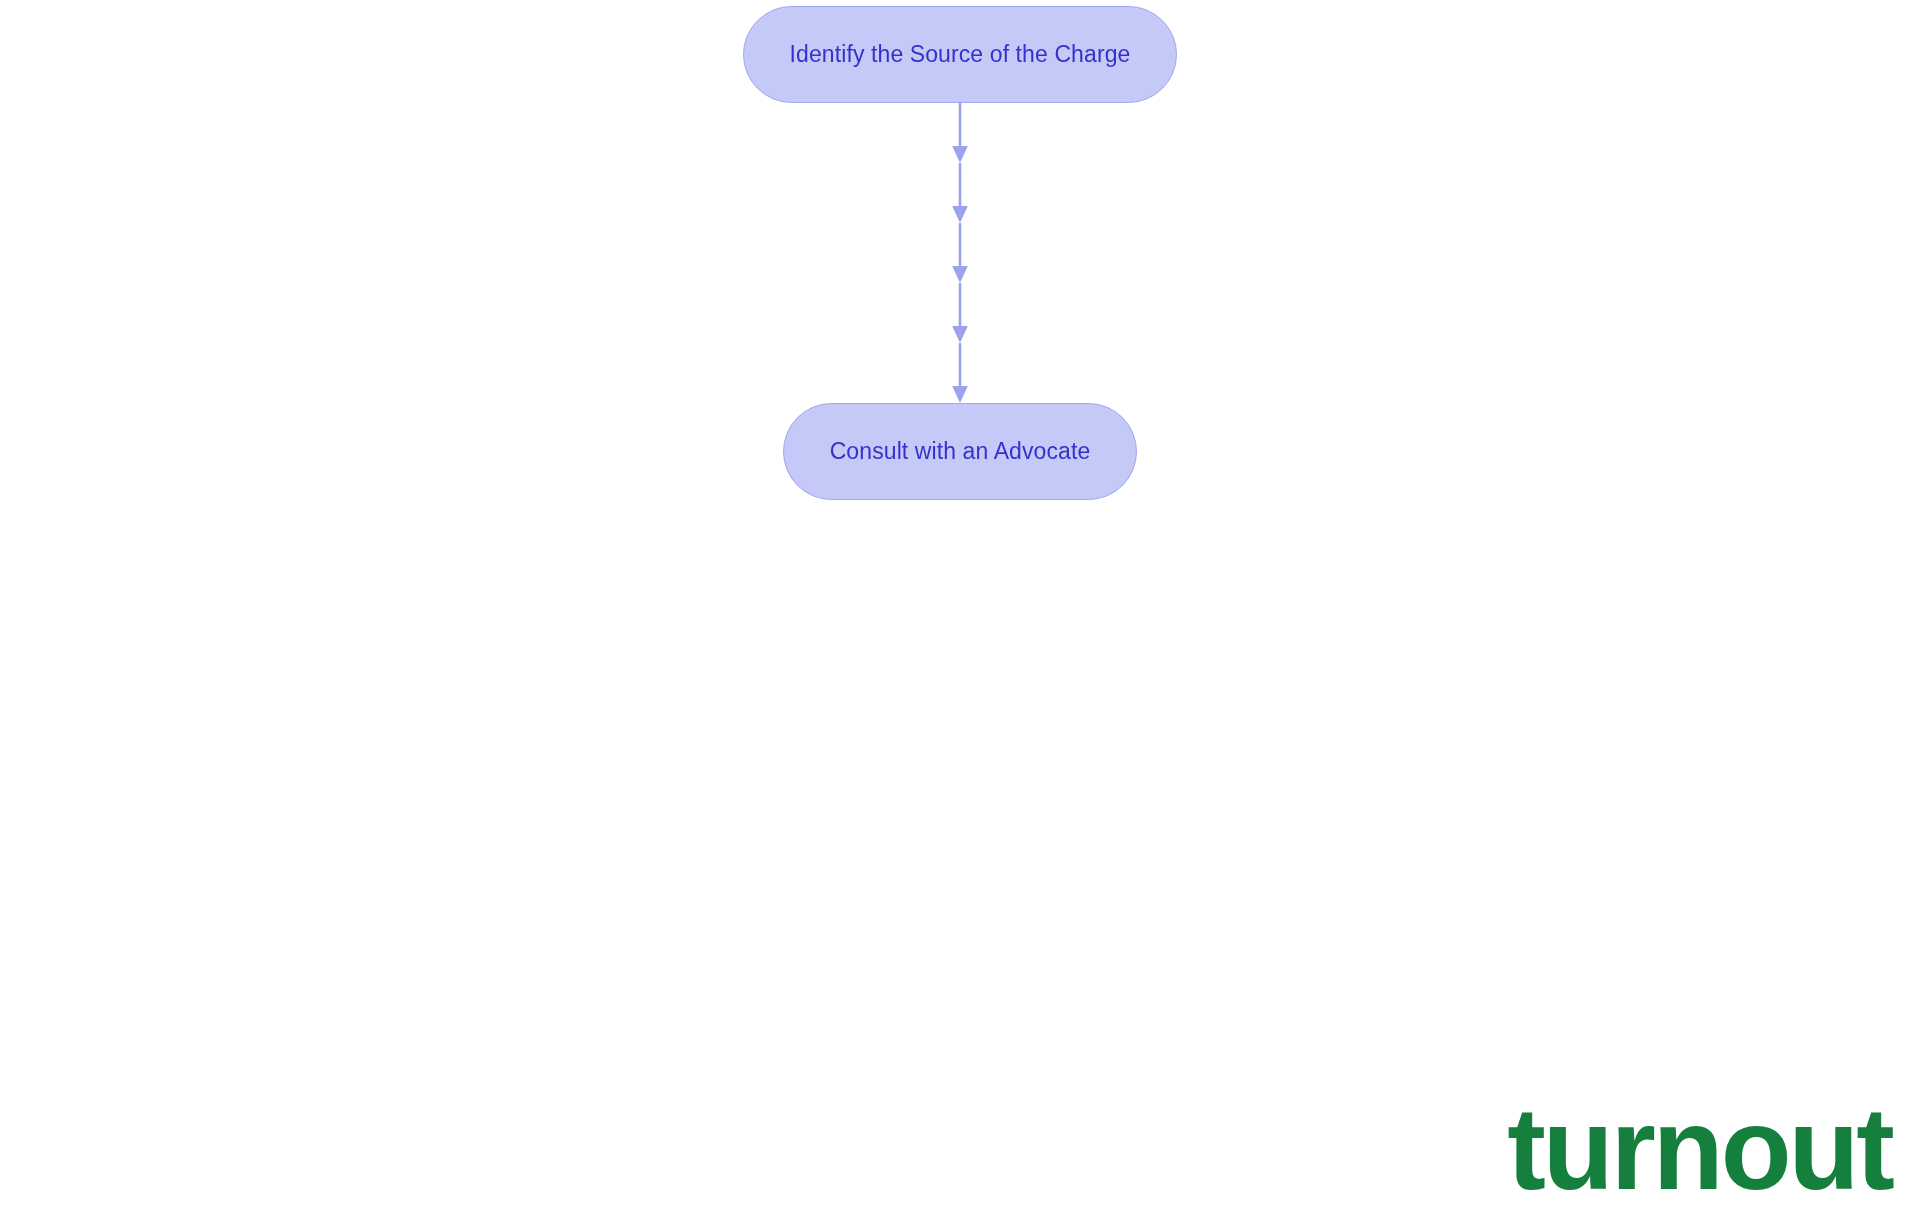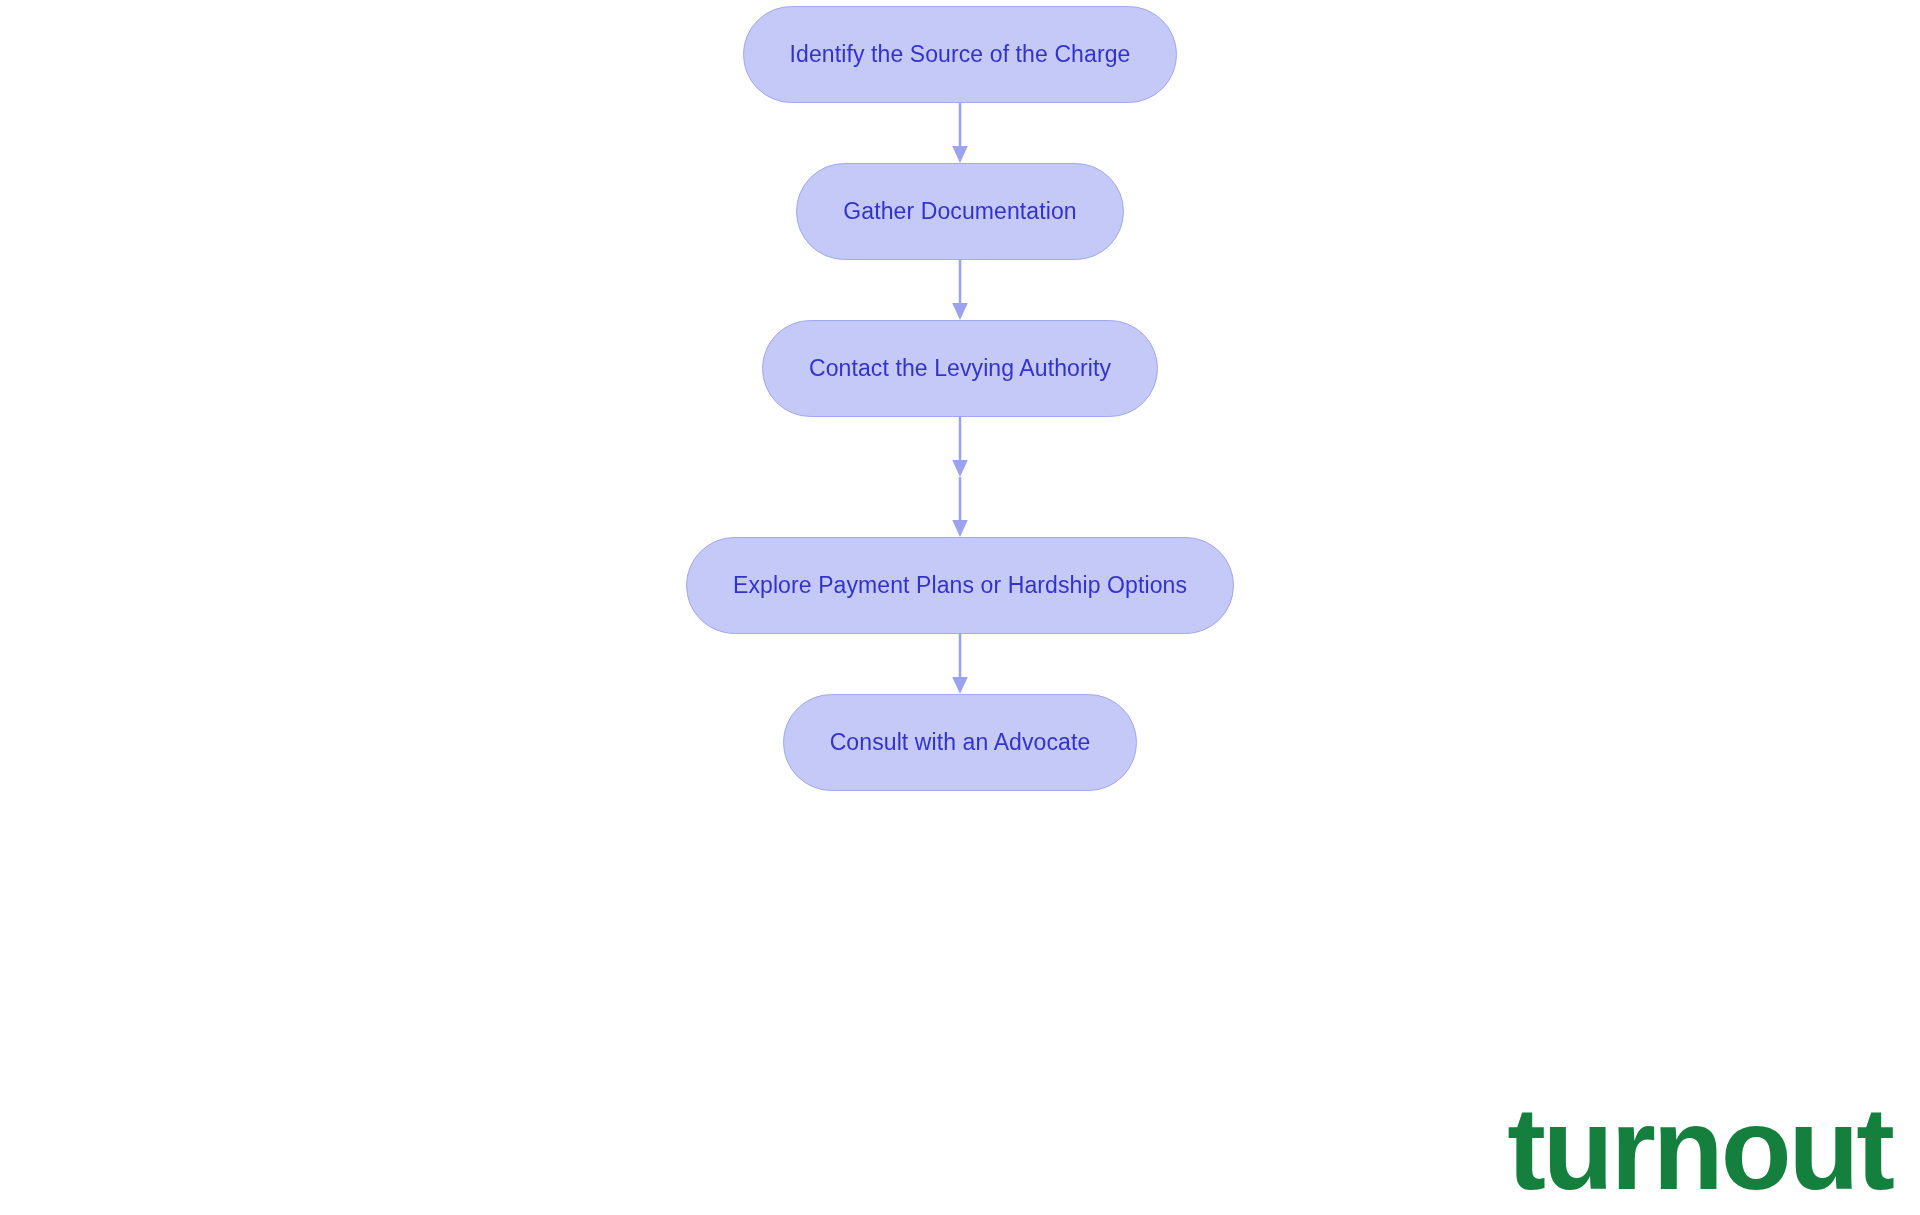--- a/index.html
+++ b/index.html
@@ -97,59 +97,44 @@
       </div>
     </div>
 
     <div class="connector">
       <svg width="26" height="60" viewBox="0 0 26 60" aria-hidden="true">
         <line x1="13" y1="0" x2="13" y2="48" stroke="#9ba3ee" stroke-width="2.6"></line>
         <polygon points="13,60 5.2,43 20.8,43" fill="#9ba3ee"></polygon>
       </svg>
     </div>
 
-    <div class="node-row">
-      <div class="node">
-        <span>Gather Documentation</span>
-      </div>
-    </div>
-
-    <div class="connector">
-      <svg width="26" height="60" viewBox="0 0 26 60" aria-hidden="true">
-        <line x1="13" y1="0" x2="13" y2="48" stroke="#9ba3ee" stroke-width="2.6"></line>
-        <polygon points="13,60 5.2,43 20.8,43" fill="#9ba3ee"></polygon>
-      </svg>
-    </div>
-
-    <div class="node-row">
-      <div class="node">
-        <span>Contact the Levying Authority</span>
-      </div>
-    </div>
 
     <div class="connector">
       <svg width="26" height="60" viewBox="0 0 26 60" aria-hidden="true">
         <line x1="13" y1="0" x2="13" y2="48" stroke="#9ba3ee" stroke-width="2.6"></line>
         <polygon points="13,60 5.2,43 20.8,43" fill="#9ba3ee"></polygon>
       </svg>
     </div>
 
 
     <div class="connector">
       <svg width="26" height="60" viewBox="0 0 26 60" aria-hidden="true">
         <line x1="13" y1="0" x2="13" y2="48" stroke="#9ba3ee" stroke-width="2.6"></line>
         <polygon points="13,60 5.2,43 20.8,43" fill="#9ba3ee"></polygon>
       </svg>
     </div>
 
-    <div class="node-row">
-      <div class="node">
-        <span>Explore Payment Plans or Hardship Options</span>
-      </div>
+
+    <div class="connector">
+      <svg width="26" height="60" viewBox="0 0 26 60" aria-hidden="true">
+        <line x1="13" y1="0" x2="13" y2="48" stroke="#9ba3ee" stroke-width="2.6"></line>
+        <polygon points="13,60 5.2,43 20.8,43" fill="#9ba3ee"></polygon>
+      </svg>
     </div>
+
 
     <div class="connector">
       <svg width="26" height="60" viewBox="0 0 26 60" aria-hidden="true">
         <line x1="13" y1="0" x2="13" y2="48" stroke="#9ba3ee" stroke-width="2.6"></line>
         <polygon points="13,60 5.2,43 20.8,43" fill="#9ba3ee"></polygon>
       </svg>
     </div>
 
     <div class="node-row">
       <div class="node">

